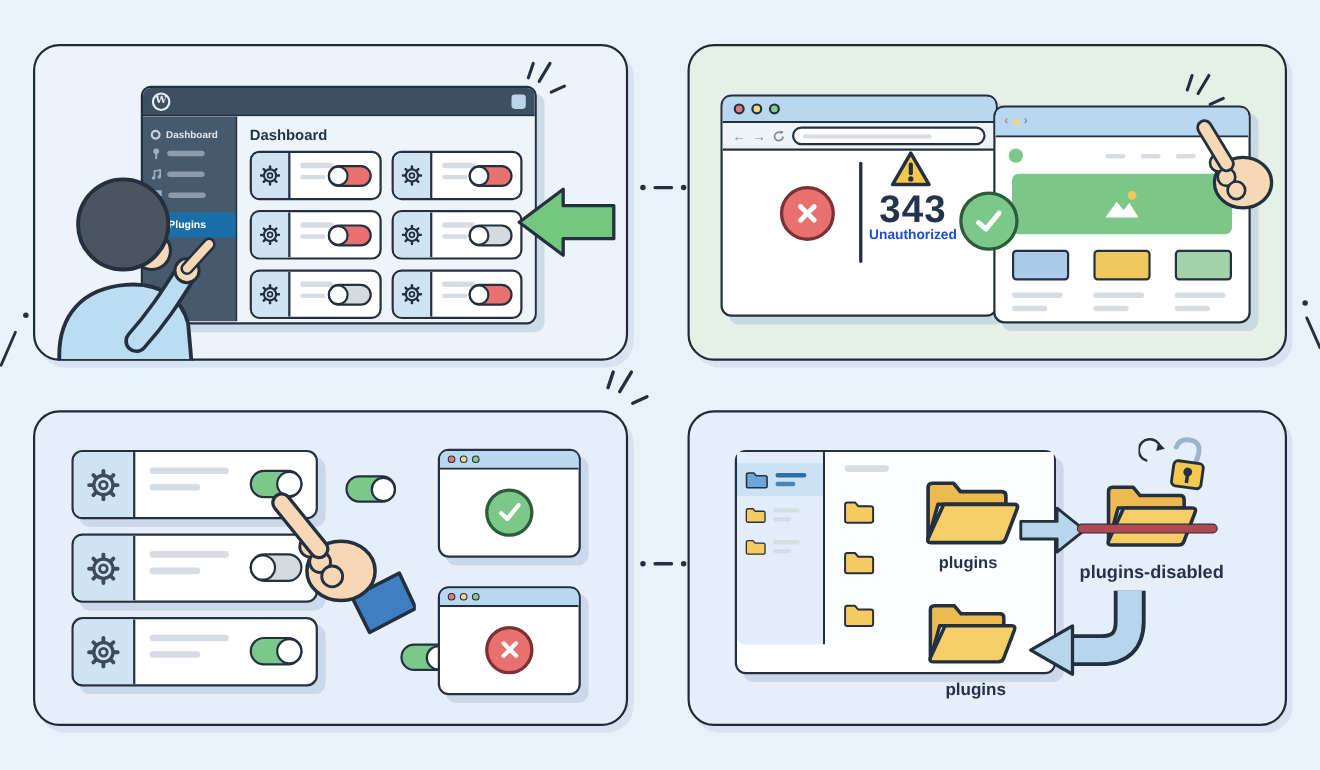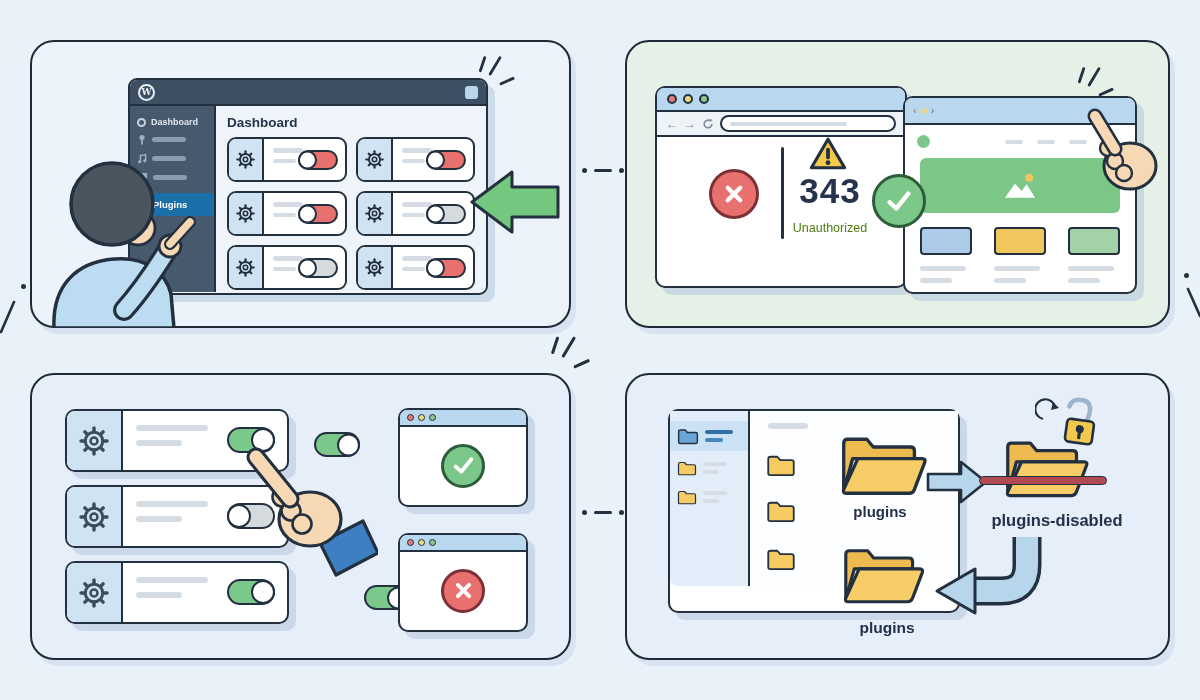--- a/index.html
+++ b/index.html
@@ -285,21 +285,21 @@
       <div class="circle-badge" style="left:52px;top:32px;width:50px;height:50px;background:#e8716f;border:3px solid #7c3136;">
         <svg width="30" height="30" style="color:#ffffff">
             <use href="#sym-cross"></use>
           </svg>
       </div>
       <div class="abs" style="left:124px;top:10px;width:3px;height:92px;background:#233040;border-radius:2px;"></div>
       <svg class="abs" style="left:152px;top:-1px;" width="38" height="35" viewBox="0 0 24 22">
           <use href="#sym-warn"></use>
         </svg>
       <div class="abs" style="left:128px;top:34px;width:90px;text-align:center;font-size:35px;font-weight:800;color:#25334d;letter-spacing:1px;">343</div>
-      <div class="abs" style="left:118px;top:84px;width:110px;text-align:center;font-size:12.5px;font-weight:normal;color:#4d7c0f;">Unauthorized</div>
+      <div class="abs" style="left:118px;top:69px;width:110px;text-align:center;font-size:12.5px;font-weight:bold;color:#1d4ed8;">Unauthorized</div>
     </div>
   </div>
 
   <div class="win" style="left:276px;top:54px;width:234px;height:198px;">
     <div class="tbar" style="height:27px;padding:0 8px;gap:4px;">
       <span class="navtxt" style="color:#b0887e;font-size:11px;">‹</span>
       <span style="width:6px;height:6px;background:#e8d98a;border-radius:50%;"></span>
       <span class="navtxt" style="font-size:11px;">›</span>
     </div>
     <div style="position:relative;height:166px;">
@@ -500,21 +500,21 @@
   <svg class="abs" style="left:408px;top:20px;" width="68" height="60" viewBox="0 0 68 60">
     <path d="M8 24 A10 10 0 1 1 20 12" fill="none" stroke="#233040" stroke-width="2.2"></path>
     <polygon points="18,7 24,13 16,15" fill="#233040"></polygon>
     <g transform="rotate(8 44 36)">
       <path d="M50 26 Q56 6 44 5 Q33 4 31 13" fill="none" stroke="#9db4cd" stroke-width="4.5" stroke-linecap="round"></path>
       <rect x="31" y="25" width="27" height="23" rx="4" fill="#f2c94c" stroke="#233040" stroke-width="2.6"></rect>
       <circle cx="44.5" cy="34" r="4" fill="#233040"></circle>
       <rect x="43" y="36" width="3.2" height="8" fill="#233040"></rect>
     </g>
   </svg>
-  <div class="abs lbl" style="left:340px;top:136px;width:180px;font-size:16.5px;">plugins-disabled</div>
+  <div class="abs lbl" style="left:330px;top:136px;width:180px;font-size:16.5px;">plugins-disabled</div>
 
   <svg class="abs" style="left:296px;top:160px;" width="126" height="92" viewBox="0 0 126 92">
     <path d="M104 2 L104 30 Q104 56 78 56 L50 56" fill="none" stroke="#233040" stroke-width="29"></path>
     <path d="M104 2 L104 30 Q104 56 78 56 L50 56" fill="none" stroke="#b7d6ec" stroke-width="22"></path>
     <polygon points="52,34 52,78 14,56" fill="#b7d6ec" stroke="#233040" stroke-width="3" stroke-linejoin="round"></polygon>
   </svg>
 </div>
 
 <div class="conn" style="left:582px;top:168px;">
   <span class="cdot"></span>

